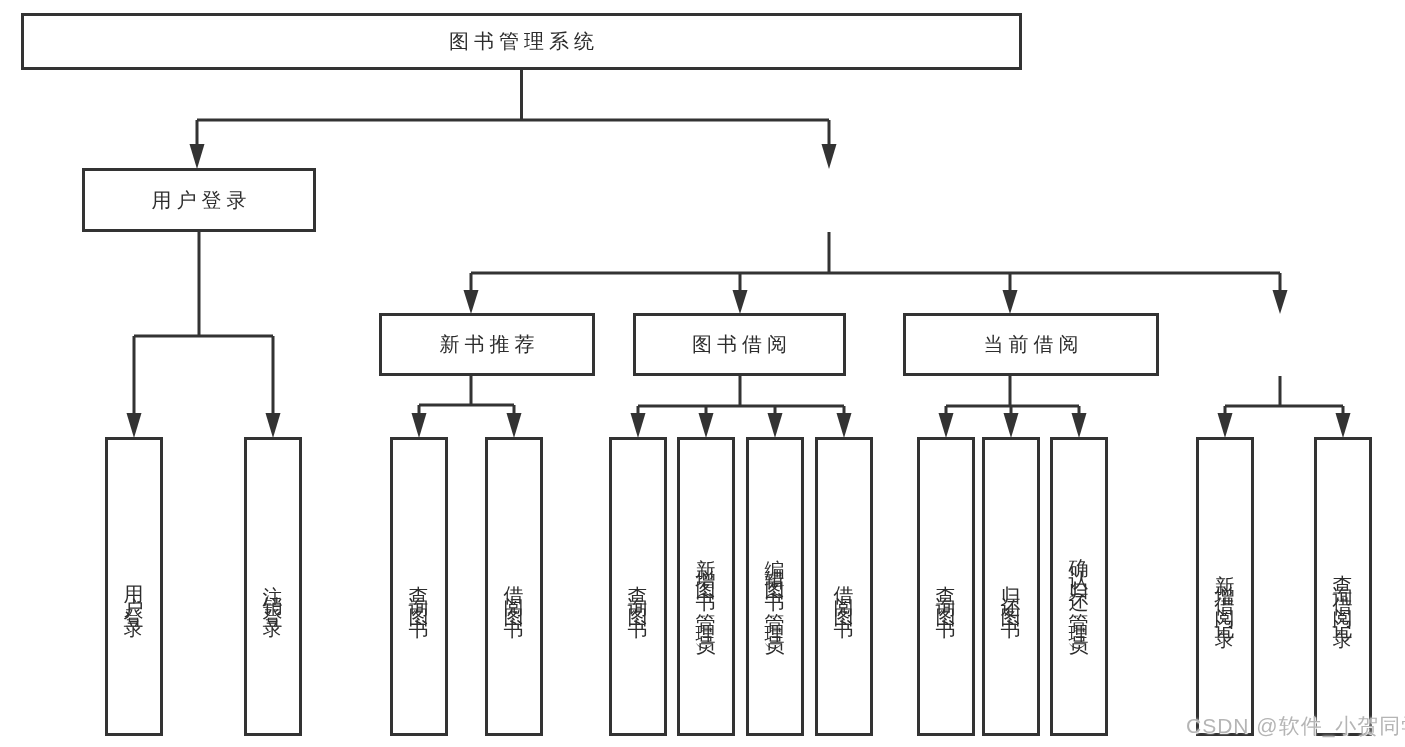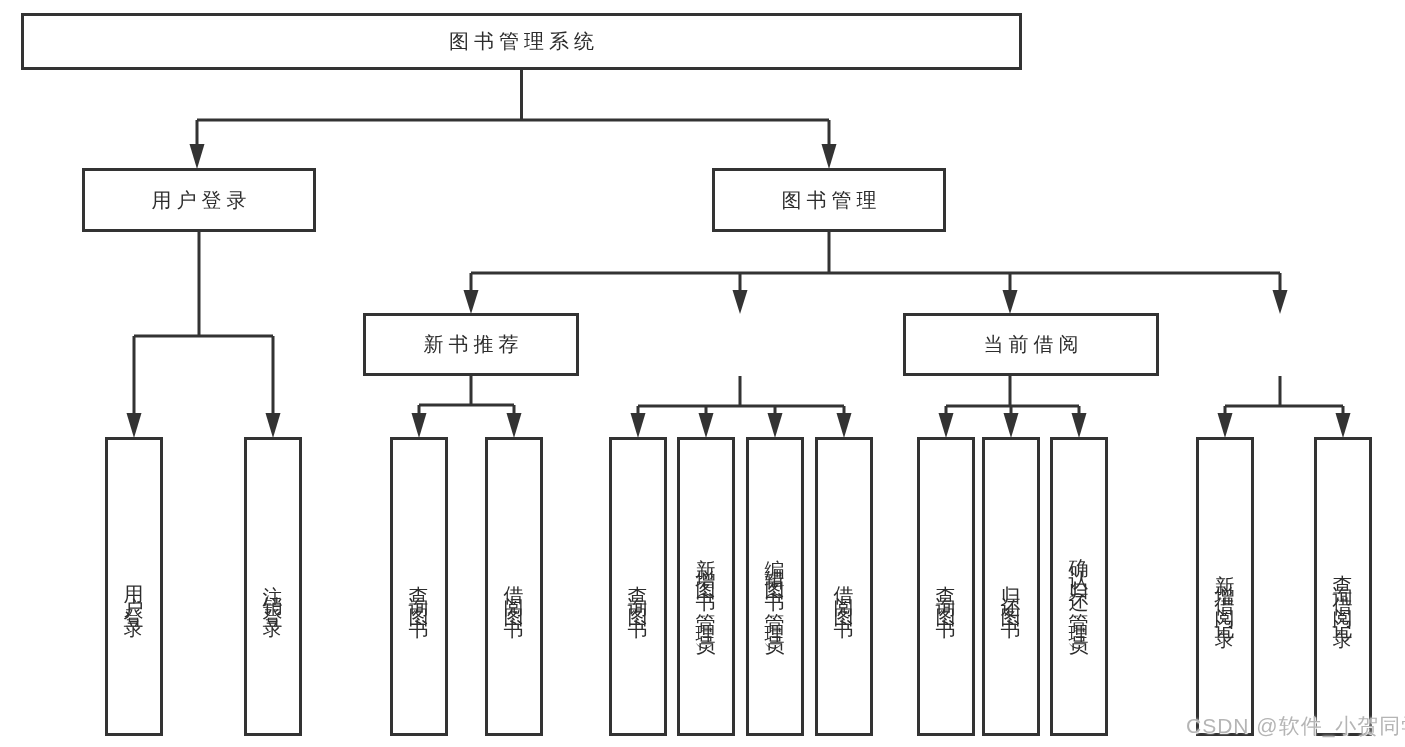--- a/index.html
+++ b/index.html
@@ -74,23 +74,23 @@
       <polygon points="1003.5,413 1018.5,413 1011,438"></polygon>
       <polygon points="1071.5,413 1086.5,413 1079,438"></polygon>
       <polygon points="1217.5,413 1232.5,413 1225,438"></polygon>
       <polygon points="1335.5,413 1350.5,413 1343,438"></polygon>
     </g>
   </svg>
 
   <div class="box" style="left:21px;top:13px;width:1001px;height:57px">图书管理系统</div>
 
   <div class="box lvl2" style="left:82px">用户登录</div>
-  <div class="box lvl2" style="left:712px">图书管理</div>
 
-  <div class="box lvl3" style="left:363px;width:216px">新书推荐</div>
+  <div class="box lvl3" style="left:379px;width:216px">新书推荐</div>
+  <div class="box lvl3" style="left:633px;width:213px">图书借阅</div>
   <div class="box lvl3" style="left:903px;width:256px">当前借阅</div>
 
   <div class="leaf" style="left:105px">
     <span class="vtext">用户登录</span>
   </div>
   <div class="leaf" style="left:244px">
     <span class="vtext">注销登录</span>
   </div>
 
   <div class="leaf" style="left:390px">

